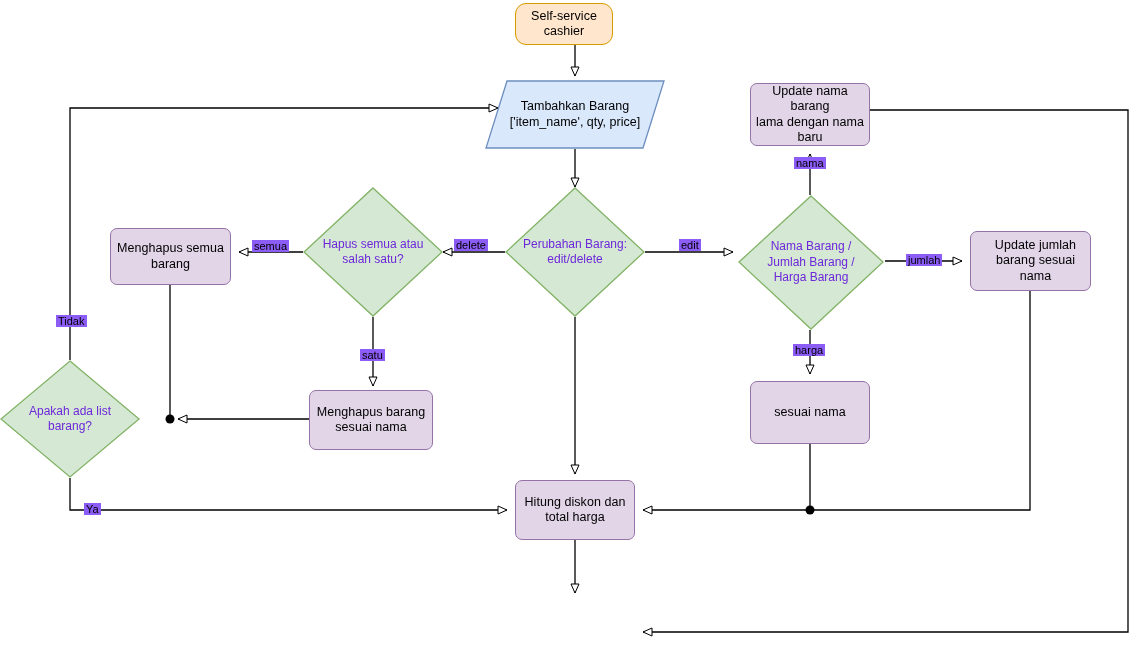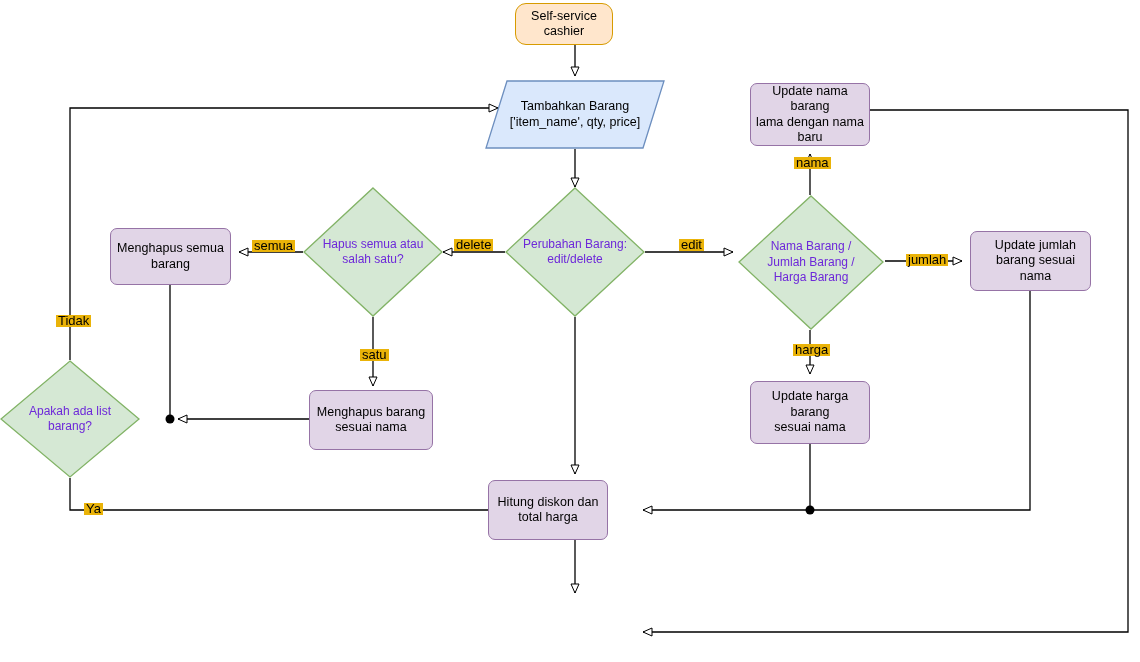--- a/index.html
+++ b/index.html
@@ -86,24 +86,24 @@
     display: flex;
     align-items: center;
     justify-content: center;
     text-align: center;
     font-size: 12px;
     line-height: 15.5px;
     color: #6d28d9;
   }
   .edge-label {
     position: absolute;
-    font-size: 13px;
+    font-size: 11px;
     line-height: 12px;
     color: #000;
-    background: #eab308;
+    background: #8b5cf6;
     white-space: nowrap;
     padding: 0 2px;
     text-align: center;
   }
   .nline { display: block; }
 </style>
 </head>
 <body>
 
 <div id="diagram-root">
@@ -249,26 +249,25 @@
 
   <div class="node node-process" style="left:970px; top:231px; width:121px; height:60px;padding-left:10px;">
     <div>
       <span class="nline">Update jumlah</span>
       <span class="nline">barang sesuai nama</span>
     </div>
   </div>
 
   <div class="node node-process" style="left:750px; top:381px; width:120px; height:63px;">
     <div>
-      <span class="nline">Update harga barang</span>
       <span class="nline">sesuai nama</span>
     </div>
   </div>
 
-  <div class="node node-process" style="left:488px; top:480px; width:120px; height:60px;">
+  <div class="node node-process" style="left:515px; top:480px; width:120px; height:60px;">
     <div>
       <span class="nline">Hitung diskon dan</span>
       <span class="nline">total harga</span>
     </div>
   </div>
 
 
   <div class="edge-label" style="left:454px; top:239px;">delete</div>
 
   <div class="edge-label" style="left:679px; top:239px;">edit</div>

